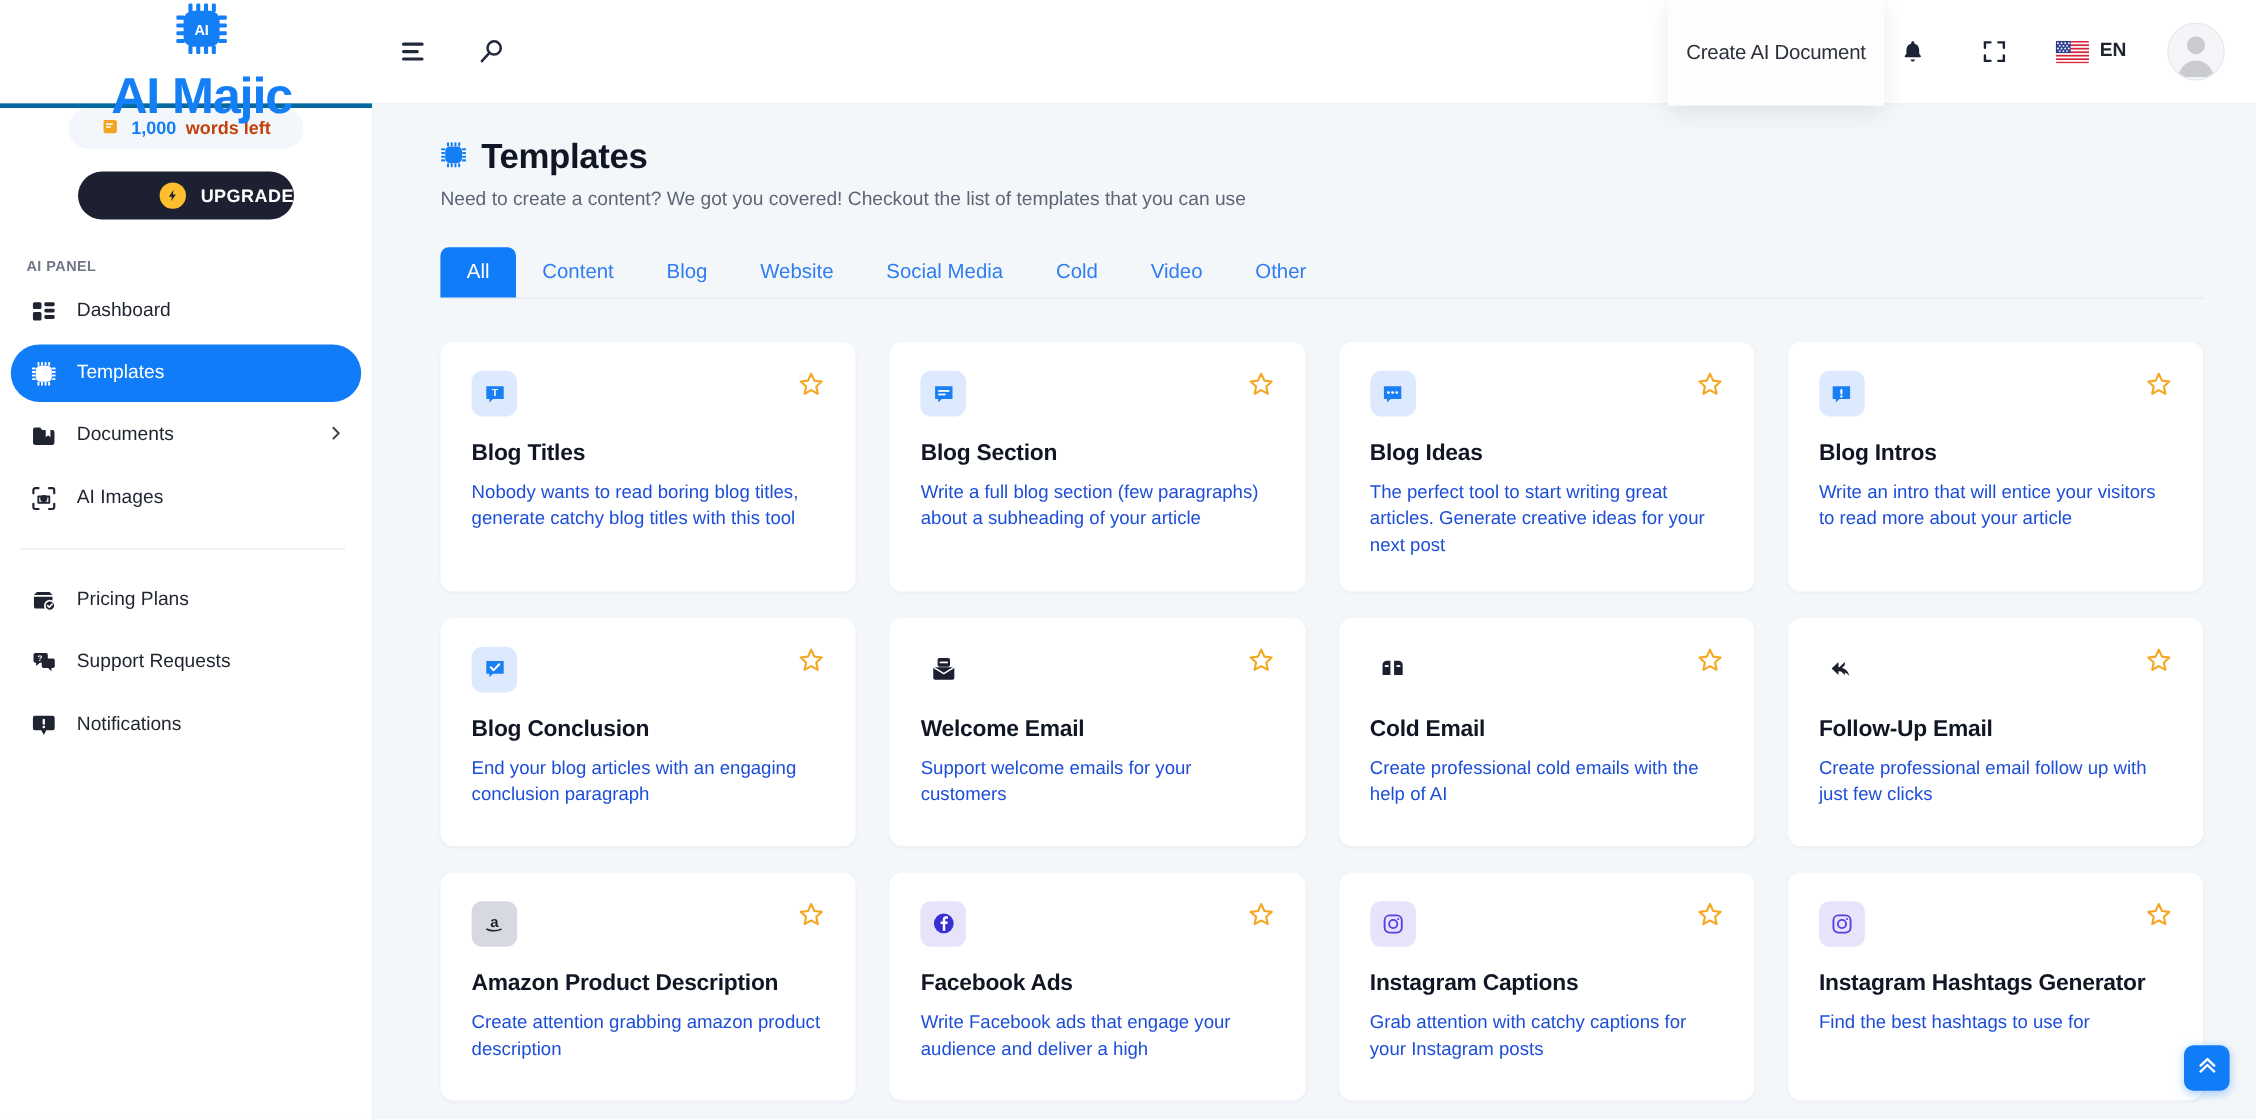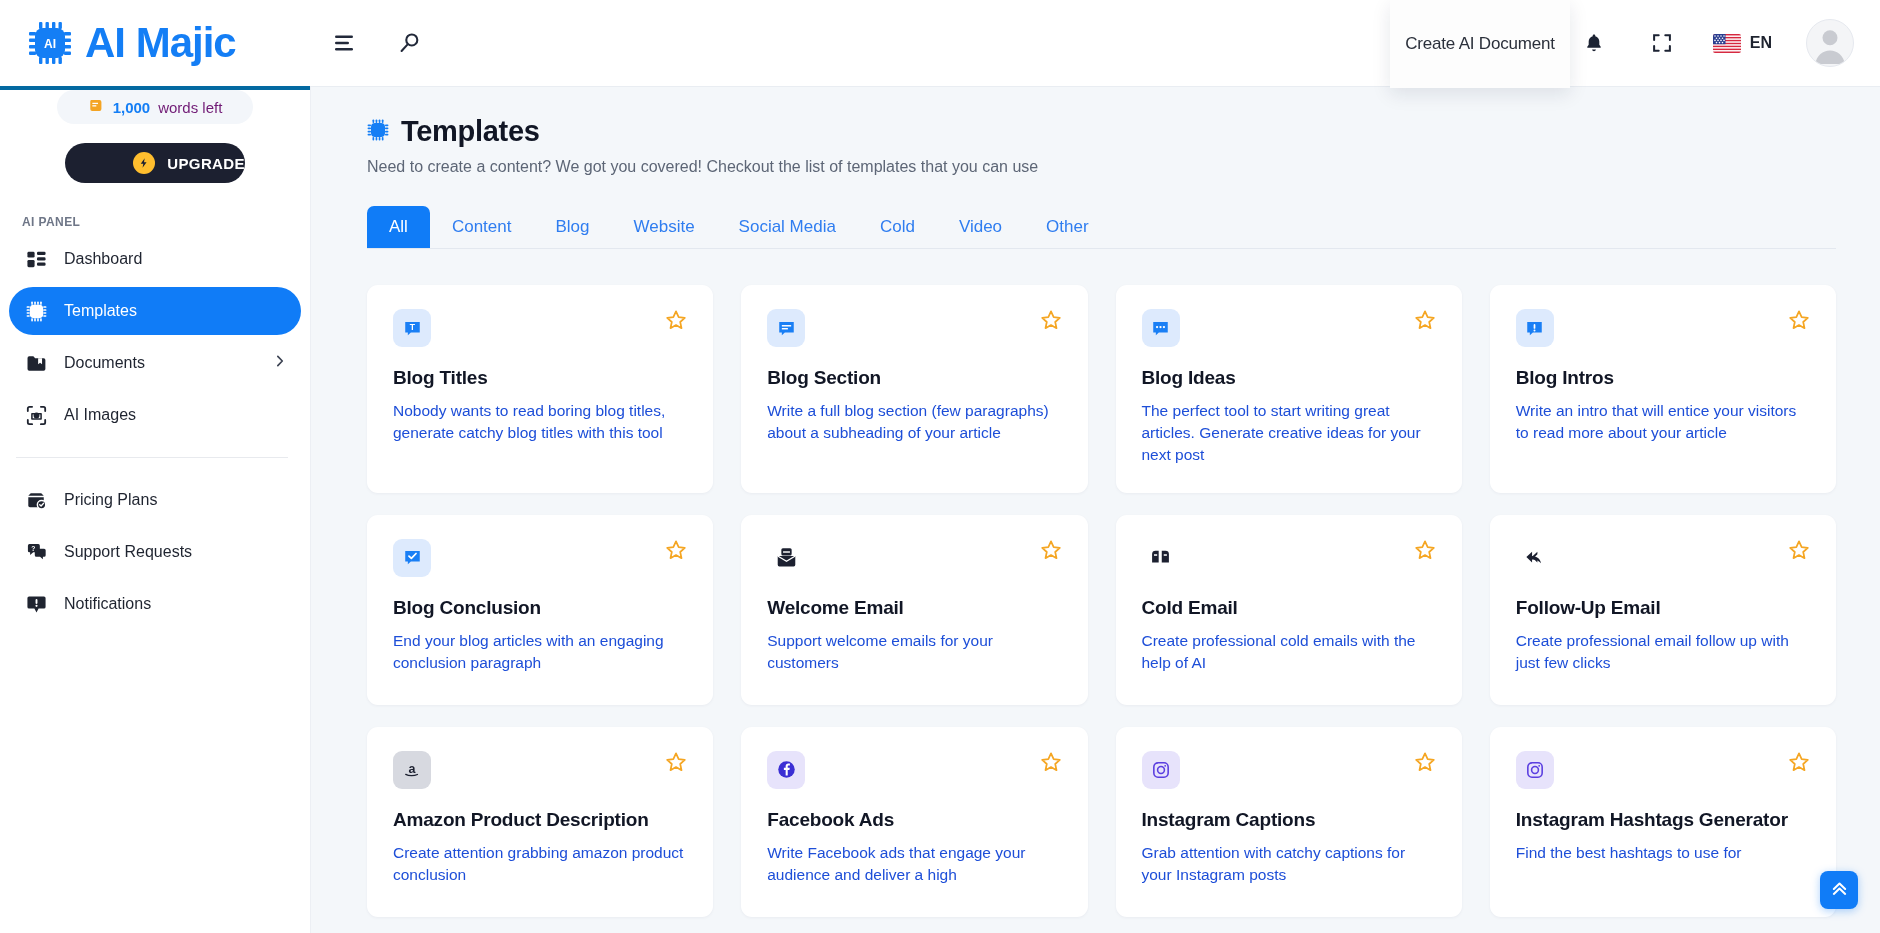--- a/index.html
+++ b/index.html
@@ -18,20 +18,21 @@
     height: 86px; min-height: 86px;
     background: #ffffff;
     display: flex; align-items: center;
     z-index: 30;
   }
   .brand {
     width: 310px; min-width: 310px;
     height: 86px;
     display: flex; align-items: center; gap: 11px;
     padding-left: 26px;
+    flex-direction: column;
   }
   .brand-chip { width: 48px; height: 48px; flex: none; }
   .brand-text { font-size: 42px; font-weight: 700; color: #147ef5; letter-spacing: -1px; line-height: 1; white-space: nowrap; }
   .topbar-left-actions { display: flex; align-items: center; gap: 30px; padding-left: 18px; }
   .ic-btn { width: 34px; height: 34px; display: flex; align-items: center; justify-content: center; cursor: pointer; }
   .topbar-spacer { flex: 1; }
   .topbar-right { display: flex; align-items: center; gap: 34px; padding-right: 26px; }
   .lang { display: flex; align-items: center; gap: 9px; cursor: pointer; }
   .lang-code { font-size: 16px; font-weight: 700; color: #1f2430; }
   .flag { width: 28px; height: 19px; border-radius: 2px; overflow: hidden; display: block; }
@@ -61,21 +62,21 @@
     border-top: 4px solid #0369a1;
     position: relative; z-index: 20;
   }
   .words-pill {
     margin: 0 auto; width: 196px; height: 34px;
     background: #f3f6fa; border-radius: 17px;
     display: flex; align-items: center; justify-content: center; gap: 8px;
     font-size: 15px;
   }
   .words-count { color: #147ef5; font-weight: 700; }
-  .words-label { color: #701a75; font-weight: 400; }
+  .words-label { color: #c2410c; font-weight: 700; }
   .upgrade-btn {
     margin: 19px auto 0; width: 180px; height: 40px;
     background: #1c2030; border-radius: 20px;
     display: flex; align-items: center; justify-content: flex-end; gap: 12px;
     cursor: pointer;
   }
   .upgrade-bolt { width: 22px; height: 22px; border-radius: 50%; background: #ffbe2e; display: flex; align-items: center; justify-content: center; }
   .upgrade-label { color: #ffffff; font-size: 15px; font-weight: 700; letter-spacing: 0.4px; }
   .panel-heading {
     margin: 32px 0 6px 22px;
@@ -598,21 +599,21 @@
                 <path d="M4.5 17.2c3.6 2.1 10 2.1 14 .2" fill="none" stroke="#1c2030" stroke-width="1.6" stroke-linecap="round"></path>
               </svg>
             </span>
             <span class="star">
               <svg viewBox="0 0 24 24" width="22" height="22" fill="none" stroke="#f5a623" stroke-width="1.9" stroke-linejoin="round">
                 <polygon points="12,2.6 14.9,8.9 21.6,9.7 16.6,14.2 18,20.9 12,17.5 6,20.9 7.4,14.2 2.4,9.7 9.1,8.9"></polygon>
               </svg>
             </span>
           </div>
           <div class="card-title">Amazon Product Description</div>
-          <div class="card-desc">Create attention grabbing amazon product conclusion</div>
+          <div class="card-desc">Create attention grabbing amazon product description</div>
         </div>
 
         <div class="card">
           <div class="card-top">
             <span class="card-ico" style="background:#e7e3fb">
               <svg viewBox="0 0 24 24" width="21" height="21">
                 <circle cx="12" cy="12" r="9.4" fill="#3b2fd4"></circle>
                 <path d="M13.4 12.6h2l.35-2.5h-2.35V8.7c0-.72.2-1.2 1.24-1.2h1.25V5.25c-.22-.03-.96-.1-1.82-.1-1.8 0-3.04 1.1-3.04 3.12v1.83H9v2.5h2.03v6.3h2.37z" fill="#ffffff"></path>
               </svg>
             </span>

